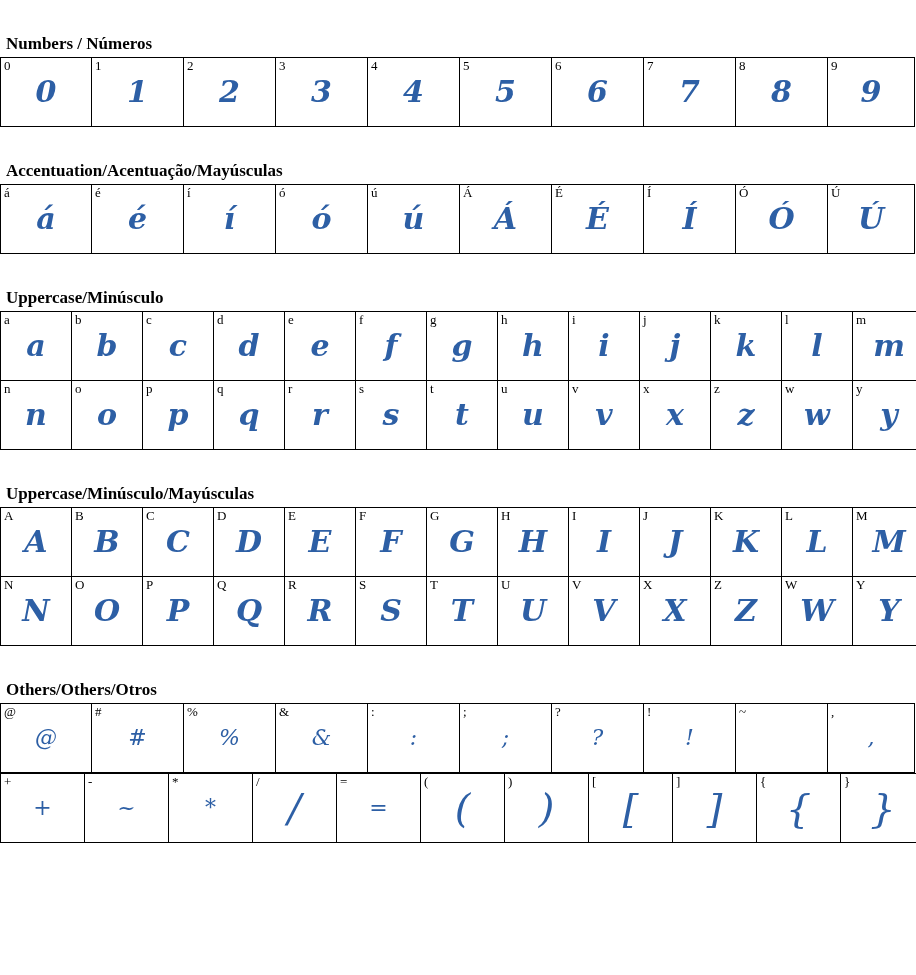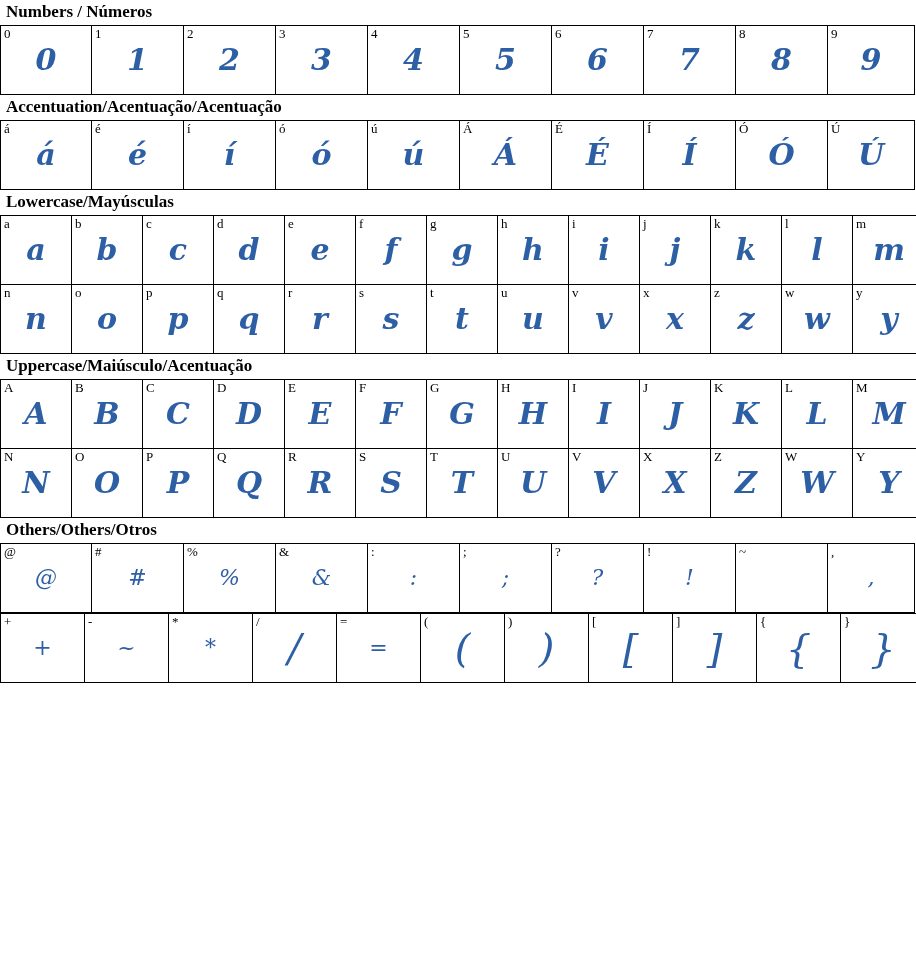--- a/index.html
+++ b/index.html
@@ -20,20 +20,21 @@
     height: 975px;
     box-sizing: border-box;
   }
   .section-title {
     font-family: "Liberation Serif", serif;
     font-weight: bold;
     font-size: 17px;
     line-height: 20px;
     padding: 2px 0 3px 6px;
     color: #000;
+    margin-top: 32px;
   }
   table.grid {
     border-collapse: collapse;
     table-layout: fixed;
     width: 914px;
     margin: 0 0 0 0;
   }
   table.grid td {
     border: 1px solid #000000;
     vertical-align: top;
@@ -125,21 +126,21 @@
         <span class="glyph">8</span>
       </td>
       <td style="width:86px">
         <span class="cell-label">9</span>
         <span class="glyph">9</span>
       </td>
     </tr>
   </tbody>
     </table>
 
-  <div class="section-title">Accentuation/Acentuação/Acentuação</div>
+  <div class="section-title">Accentuation/Acentuação/Mayúsculas</div>
   <table class="grid">
     <tbody>
         <tr>
       <td style="width:90px">
         <span class="cell-label">á</span>
         <span class="glyph">á</span>
       </td>
       <td style="width:91px">
         <span class="cell-label">é</span>
         <span class="glyph">é</span>
@@ -173,21 +174,21 @@
         <span class="glyph">Ó</span>
       </td>
       <td style="width:86px">
         <span class="cell-label">Ú</span>
         <span class="glyph">Ú</span>
       </td>
     </tr>
   </tbody>
     </table>
 
-  <div class="section-title">Lowercase/Mayúsculas</div>
+  <div class="section-title">Uppercase/Minúsculo</div>
   <table class="grid">
     <tbody>
         <tr>
       <td style="width:70px">
         <span class="cell-label">a</span>
         <span class="glyph">a</span>
       </td>
       <td style="width:70px">
         <span class="cell-label">b</span>
         <span class="glyph">b</span>
@@ -287,21 +288,21 @@
         <span class="glyph">w</span>
       </td>
       <td>
         <span class="cell-label">y</span>
         <span class="glyph">y</span>
       </td>
     </tr>
   </tbody>
     </table>
 
-  <div class="section-title">Uppercase/Maiúsculo/Acentuação</div>
+  <div class="section-title">Uppercase/Minúsculo/Mayúsculas</div>
   <table class="grid">
     <tbody>
         <tr>
       <td style="width:70px">
         <span class="cell-label">A</span>
         <span class="glyph">A</span>
       </td>
       <td style="width:70px">
         <span class="cell-label">B</span>
         <span class="glyph">B</span>

